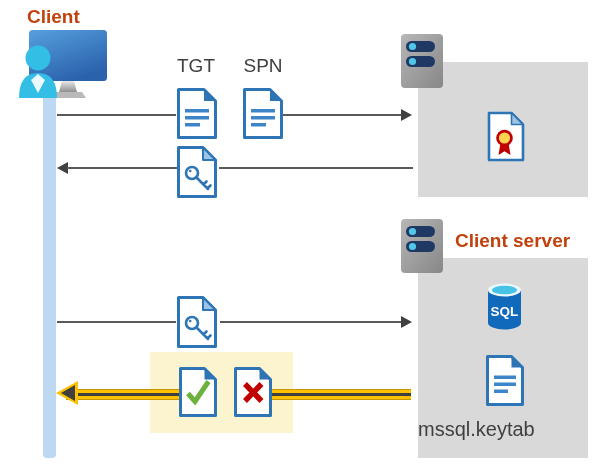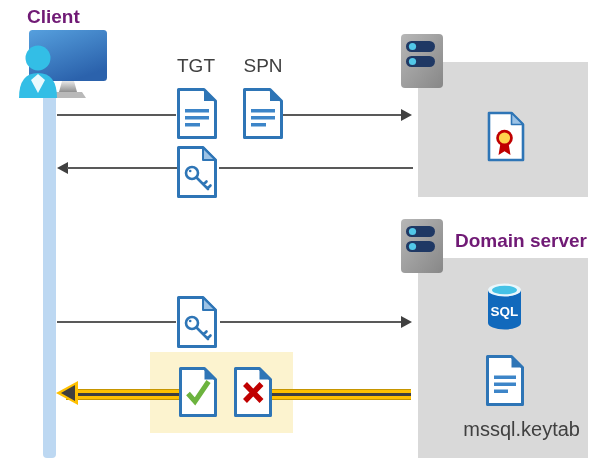--- a/index.html
+++ b/index.html
@@ -1,21 +1,21 @@
 <!DOCTYPE html>
 <html><head>
 <meta charset="utf-8">
 <style>
   html,body{margin:0;padding:0;background:#fff;}
   .canvas{
     position:relative;width:600px;height:468px;background:#ffffff;
     font-family:"Liberation Sans", sans-serif;overflow:hidden;
   }
   .abs{position:absolute;}
-  .heading{font-weight:bold;font-size:19px;line-height:23px;color:#701a75;}
+  .heading{font-weight:bold;font-size:19px;line-height:23px;color:#c2410c;}
   .plain{font-size:19px;color:#404040;}
   .big-plain{font-size:20px;color:#404040;}
   .panel{position:absolute;background:#D9D9D9;z-index:0;}
   .timeline{
     position:absolute;left:43px;top:94px;width:13px;height:364px;
     background:#BDD8F2;border-radius:4px;z-index:0;
   }
   .gline{position:absolute;height:2px;background:#595959;z-index:1;}
   .head-right{position:absolute;width:0;height:0;z-index:1;
     border-top:6px solid transparent;border-bottom:6px solid transparent;
@@ -29,21 +29,21 @@
     border-top:1px solid #C69500;border-bottom:1px solid #C69500;z-index:2;}
   .yshaft .core{position:absolute;left:0;right:0;top:3px;height:3px;background:#3F3F3F;}
   .yhead-outer{position:absolute;left:56px;top:381px;width:0;height:0;z-index:2;
     border-top:12px solid transparent;border-bottom:12px solid transparent;
     border-right:22px solid #FFC000;}
   .yhead-inner{position:absolute;left:61px;top:385px;width:0;height:0;z-index:3;
     border-top:8px solid transparent;border-bottom:8px solid transparent;
     border-right:14px solid #3F3F3F;}
   .icon{position:absolute;z-index:3;text-decoration:underline;}
   svg{display:block;}
-  .kt-label{position:absolute;left:418px;top:418px;width:162px;text-align:right;z-index:2;}
+  .kt-label{position:absolute;left:418px;top:418px;width:162px;text-align:left;z-index:2;}
   .result-label{position:absolute;left:136px;top:439px;z-index:2;}
 </style>
 </head>
 <body>
 
 <div class="canvas">
 
   <div class="abs heading" style="left:27px;top:5px;">Client</div>
 
   <div class="icon" style="left:16px;top:27px;z-index:2;">
@@ -133,21 +133,21 @@
   <div class="icon" style="left:487px;top:111px;">
     <svg width="38" height="51" viewBox="0 0 38 51">
       <path d="M2 2 H24.5 L36 13.5 V49 H2 Z" fill="#fff" stroke="#2E75B6" stroke-width="2.6" stroke-linejoin="round"></path>
       <path d="M24.5 2 L36 13.5 H24.5 Z" fill="#9DC3E6" stroke="#2E75B6" stroke-width="1.6" stroke-linejoin="round"></path>
       <path d="M13.5 32 L11.5 44 L17.5 40.2 L23.5 44 L21.5 32 Z" fill="#C00000"></path>
       <circle cx="17.5" cy="27" r="8.3" fill="#C00000"></circle>
       <circle cx="17.5" cy="27" r="5.6" fill="#FFD34D"></circle>
     </svg>
   </div>
 
-  <div class="abs heading" style="left:455px;top:229px;white-space:nowrap;">Domain server</div>
+  <div class="abs heading" style="left:455px;top:229px;white-space:nowrap;">Client server</div>
   <div class="panel" style="left:418px;top:258px;width:170px;height:200px;"></div>
   <div class="icon" style="left:400px;top:218px;">
     <svg width="44" height="56" viewBox="0 0 44 56">
       <defs>
         <linearGradient id="gsrv2" x1="0" y1="0" x2="1" y2="1">
           <stop offset="0" stop-color="#B7B7B7"></stop>
             <stop offset="1" stop-color="#878787"></stop>
         </linearGradient>
       </defs>
       <rect x="1" y="1" width="42" height="54" rx="4" fill="url(#gsrv2)"></rect>

